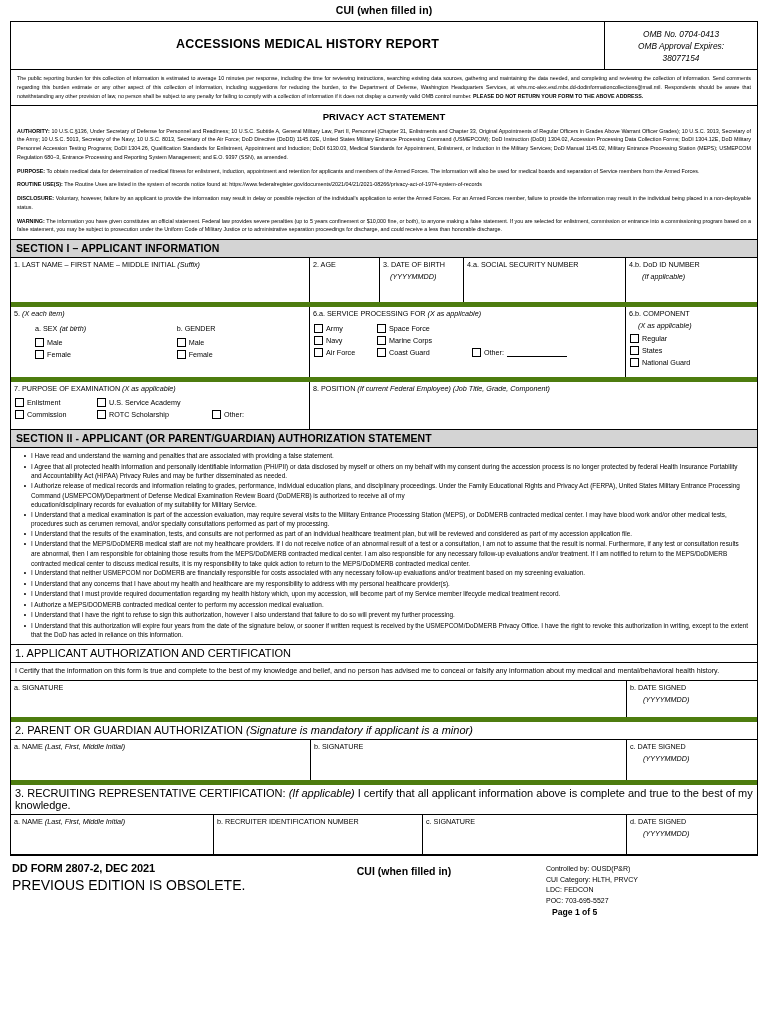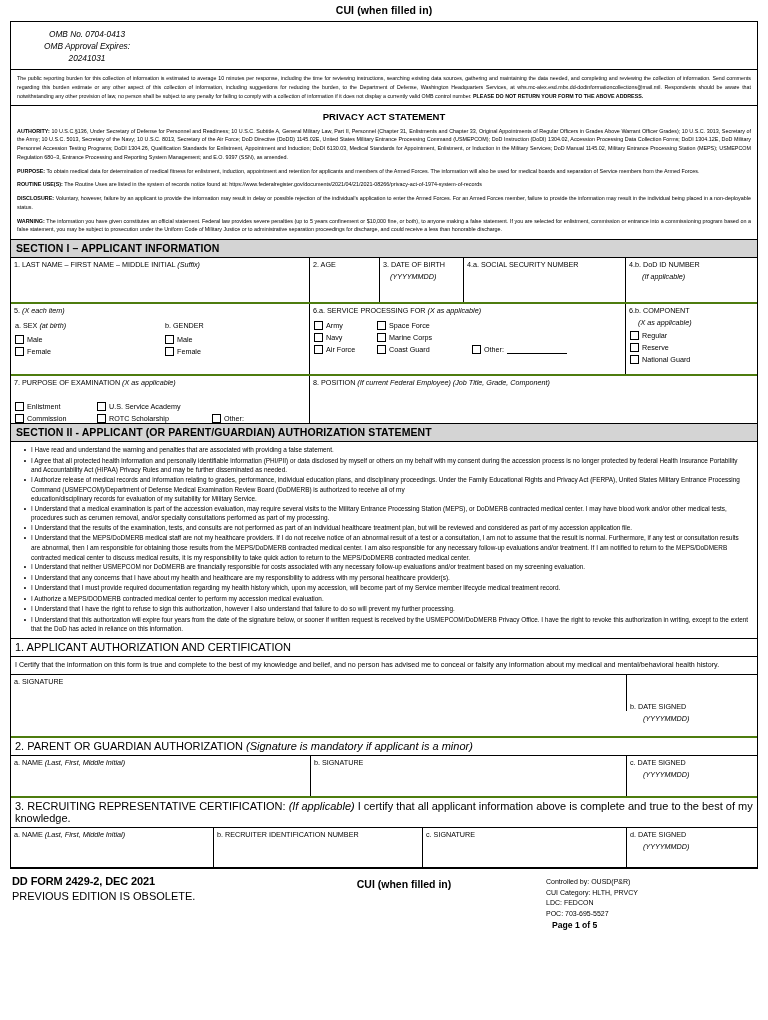--- a/index.html
+++ b/index.html
@@ -34,21 +34,21 @@
     border: 1.6px solid #000;
     box-sizing: border-box;
   }
   .row {
     display: flex;
   }
   .cell {
     box-sizing: border-box;
     position: relative;
   }
-  .bb { border-bottom: 2px solid #4d7c0f; }
+  .bb { border-bottom: 5px solid #4d7c0f; }
   .br { border-right: 1px solid #000; }
 
   
   .title-row { display: flex; }
   .title-main {
     flex: 1;
     text-align: center;
     font-size: 12.5px;
     font-weight: bold;
     padding: 15px 4px 15px 4px;
@@ -182,21 +182,21 @@
     border-top: 1.6px solid #000;
     margin-top: 0px;
   }
   .f-left { width: 250px; }
   .f-form {
     font-size: 11px;
     font-weight: bold;
     letter-spacing: -0.1px;
   }
   .f-prev {
-    font-size: 11px;
+    font-size: 14px;
     padding-top: 3px;
   }
   .f-mid {
     flex: 1;
     text-align: center;
     font-size: 10.5px;
     font-weight: bold;
     padding-top: 3px;
   }
   .f-right {
@@ -218,24 +218,25 @@
 </head>
 <body>
 
 <div class="page">
 
   <div class="cui-top">CUI (when filled in)</div>
 
   <div class="form-frame">
 
     <div class="title-row">
+      <div class="title-main">ACCESSIONS MEDICAL HISTORY REPORT</div>
       <div class="title-omb">
         <div>OMB No. 0704-0413</div>
         <div>OMB Approval Expires:</div>
-        <div>20241031</div>
+        <div>38077154</div>
       </div>
     </div>
 
     <div class="burden"><span>The public reporting burden for this collection of information is estimated to average 10 minutes per response, including the time for reviewing instructions, searching existing data sources, gathering and maintaining the data needed, and completing and reviewing the collection of information. Send comments regarding this burden estimate or any other aspect of this collection of information, including suggestions for reducing the burden, to the Department of Defense, Washington Headquarters Services, at whs.mc-alex.esd.mbx.dd-dodinformationcollections@mail.mil. Respondents should be aware that notwithstanding any other provision of law, no person shall be subject to any penalty for failing to comply with a collection of information if it does not display a currently valid OMB control number. </span><b>PLEASE DO NOT RETURN YOUR FORM TO THE ABOVE ADDRESS.</b></div>
 
     <div class="pa-head">PRIVACY ACT STATEMENT</div>
     <div class="pa-body">
       <div class="pa-para"><b>AUTHORITY:</b><span> 10 U.S.C.§136, Under Secretary of Defense for Personnel and Readiness; 10 U.S.C. Subtitle A, General Military Law, Part II, Personnel (Chapter 31, Enlistments and Chapter 33, Original Appointments of Regular Officers in Grades Above Warrant Officer Grades); 10 U.S.C. 3013, Secretary of the Army; 10 U.S.C. 5013, Secretary of the Navy; 10 U.S.C. 8013, Secretary of the Air Force; DoD Directive (DoDD) 1145.02E, United States Military Entrance Processing Command (USMEPCOM); DoD Instruction (DoDI) 1304.02, Accession Processing Data Collection Forms; DoDI 1304.12E, DoD Military Personnel Accession Testing Programs; DoDI 1304.26, Qualification Standards for Enlistment, Appointment and Induction; DoDI 6130.03, Medical Standards for Appointment, Enlistment, or Induction in the Military Services; DoD Manual 1145.02, Military Entrance Processing Station (MEPS); USMEPCOM Regulation 680–3, Entrance Processing and Reporting System Management; and E.O. 9397 (SSN), as amended.</span></div>
       <div class="pa-para"><b>PURPOSE:</b><span> To obtain medical data for determination of medical fitness for enlistment, induction, appointment and retention for applicants and members of the Armed Forces. The information will also be used for medical boards and separation of Service members from the Armed Forces.</span></div>
       <div class="pa-para"><b>ROUTINE USE(S):</b><span> The Routine Uses are listed in the system of records notice found at: https://www.federalregister.gov/documents/2021/04/21/2021-08266/privacy-act-of-1974-system-of-records</span></div>
@@ -263,21 +264,21 @@
         <span class="fl">4.b. DoD ID NUMBER</span>
         <span class="fl ital indent">(If applicable)</span>
       </div>
     </div>
 
     <div class="row bb">
 
       <div class="cell br" style="width:299px;height:70px;">
         <span class="fl"><span>5.</span> <i>(X each item)</i></span>
         <div style="display:flex;padding:5px 0 0 4px;">
-          <div style="width:150px;">
+          <div style="width:150px;margin-left:20px;">
             <div class="fl" style="padding:0 0 4px 0;"><span>a. SEX</span> <i>(at birth)</i></div>
             <div class="cbline">
                 <span class="cb"></span>
                 <span>Male</span>
               </div>
             <div class="cbline">
                 <span class="cb"></span>
                 <span>Female</span>
               </div>
           </div>
@@ -339,34 +340,34 @@
       <div class="cell" style="width:129px;height:70px;">
         <span class="fl">6.b. COMPONENT</span>
         <span class="fl ital indent" style="padding-left:12px;">(X as applicable)</span>
         <div style="padding:3px 0 0 4px;">
           <div class="cbline">
               <span class="cb"></span>
               <span>Regular</span>
             </div>
           <div class="cbline">
               <span class="cb"></span>
-              <span>Reserve</span>
+              <span>States</span>
             </div>
           <div class="cbline">
               <span class="cb"></span>
               <span>National Guard</span>
             </div>
         </div>
       </div>
     </div>
 
     <div class="row">
       <div class="cell br" style="width:299px;height:47px;">
         <span class="fl"><span>7. PURPOSE OF EXAMINATION</span> <i>(X as applicable)</i></span>
-        <div style="display:flex;padding:4px 0 0 4px;margin-top:10px;">
+        <div style="display:flex;padding:4px 0 0 4px;">
           <div style="width:82px;">
             <div class="cbline">
                 <span class="cb"></span>
                 <span>Enlistment</span>
               </div>
             <div class="cbline">
                 <span class="cb"></span>
                 <span>Commission</span>
               </div>
           </div>
@@ -446,21 +447,21 @@
           <span class="txt">I Understand that this authorization will expire four years from the date of the signature below, or sooner if written request is received by the USMEPCOM/DoDMERB Privacy Office. I have the right to revoke this authorization in writing, except to the extent that the DoD has acted in reliance on this information.</span>
         </div>
     </div>
 
     <div class="cert-head">1. APPLICANT AUTHORIZATION AND CERTIFICATION</div>
     <div class="cert-text">I Certify that the information on this form is true and complete to the best of my knowledge and belief, and no person has advised me to conceal or falsify any information about my medical and mental/behavioral health history.</div>
     <div class="row bb">
       <div class="cell br" style="width:616px;height:36px;">
         <span class="fl">a. SIGNATURE</span>
       </div>
-      <div class="cell" style="width:128px;height:36px;margin-top:25px;">
+      <div class="cell" style="width:128px;height:36px;">
         <span class="fl">b. DATE SIGNED</span>
         <span class="fl ital indent">(YYYYMMDD)</span>
       </div>
     </div>
 
     <div class="cert-head noTop" style="border-top:none;"><span>2. PARENT OR GUARDIAN AUTHORIZATION</span> <i>(Signature is mandatory if applicant is a minor)</i></div>
     <div class="row bb">
       <div class="cell br" style="width:300px;height:40px;">
         <span class="fl"><span>a. NAME</span> <i>(Last, First, Middle Initial)</i></span>
       </div>
@@ -487,21 +488,21 @@
       <div class="cell" style="width:128px;height:39px;">
         <span class="fl">d. DATE SIGNED</span>
         <span class="fl ital indent">(YYYYMMDD)</span>
       </div>
     </div>
 
   </div>
 
   <div class="footer">
     <div class="f-left">
-      <div class="f-form">DD FORM 2429-2, DEC 2021</div>
+      <div class="f-form">DD FORM 2807-2, DEC 2021</div>
       <div class="f-prev">PREVIOUS EDITION IS OBSOLETE.</div>
     </div>
     <div class="f-mid">CUI (when filled in)</div>
     <div class="f-right">
       <div class="f-ctrl">
         <div>Controlled by: OUSD(P&amp;R)</div>
         <div>CUI Category: HLTH, PRVCY</div>
         <div>LDC: FEDCON</div>
         <div>POC: 703-695-5527</div>
       </div>

